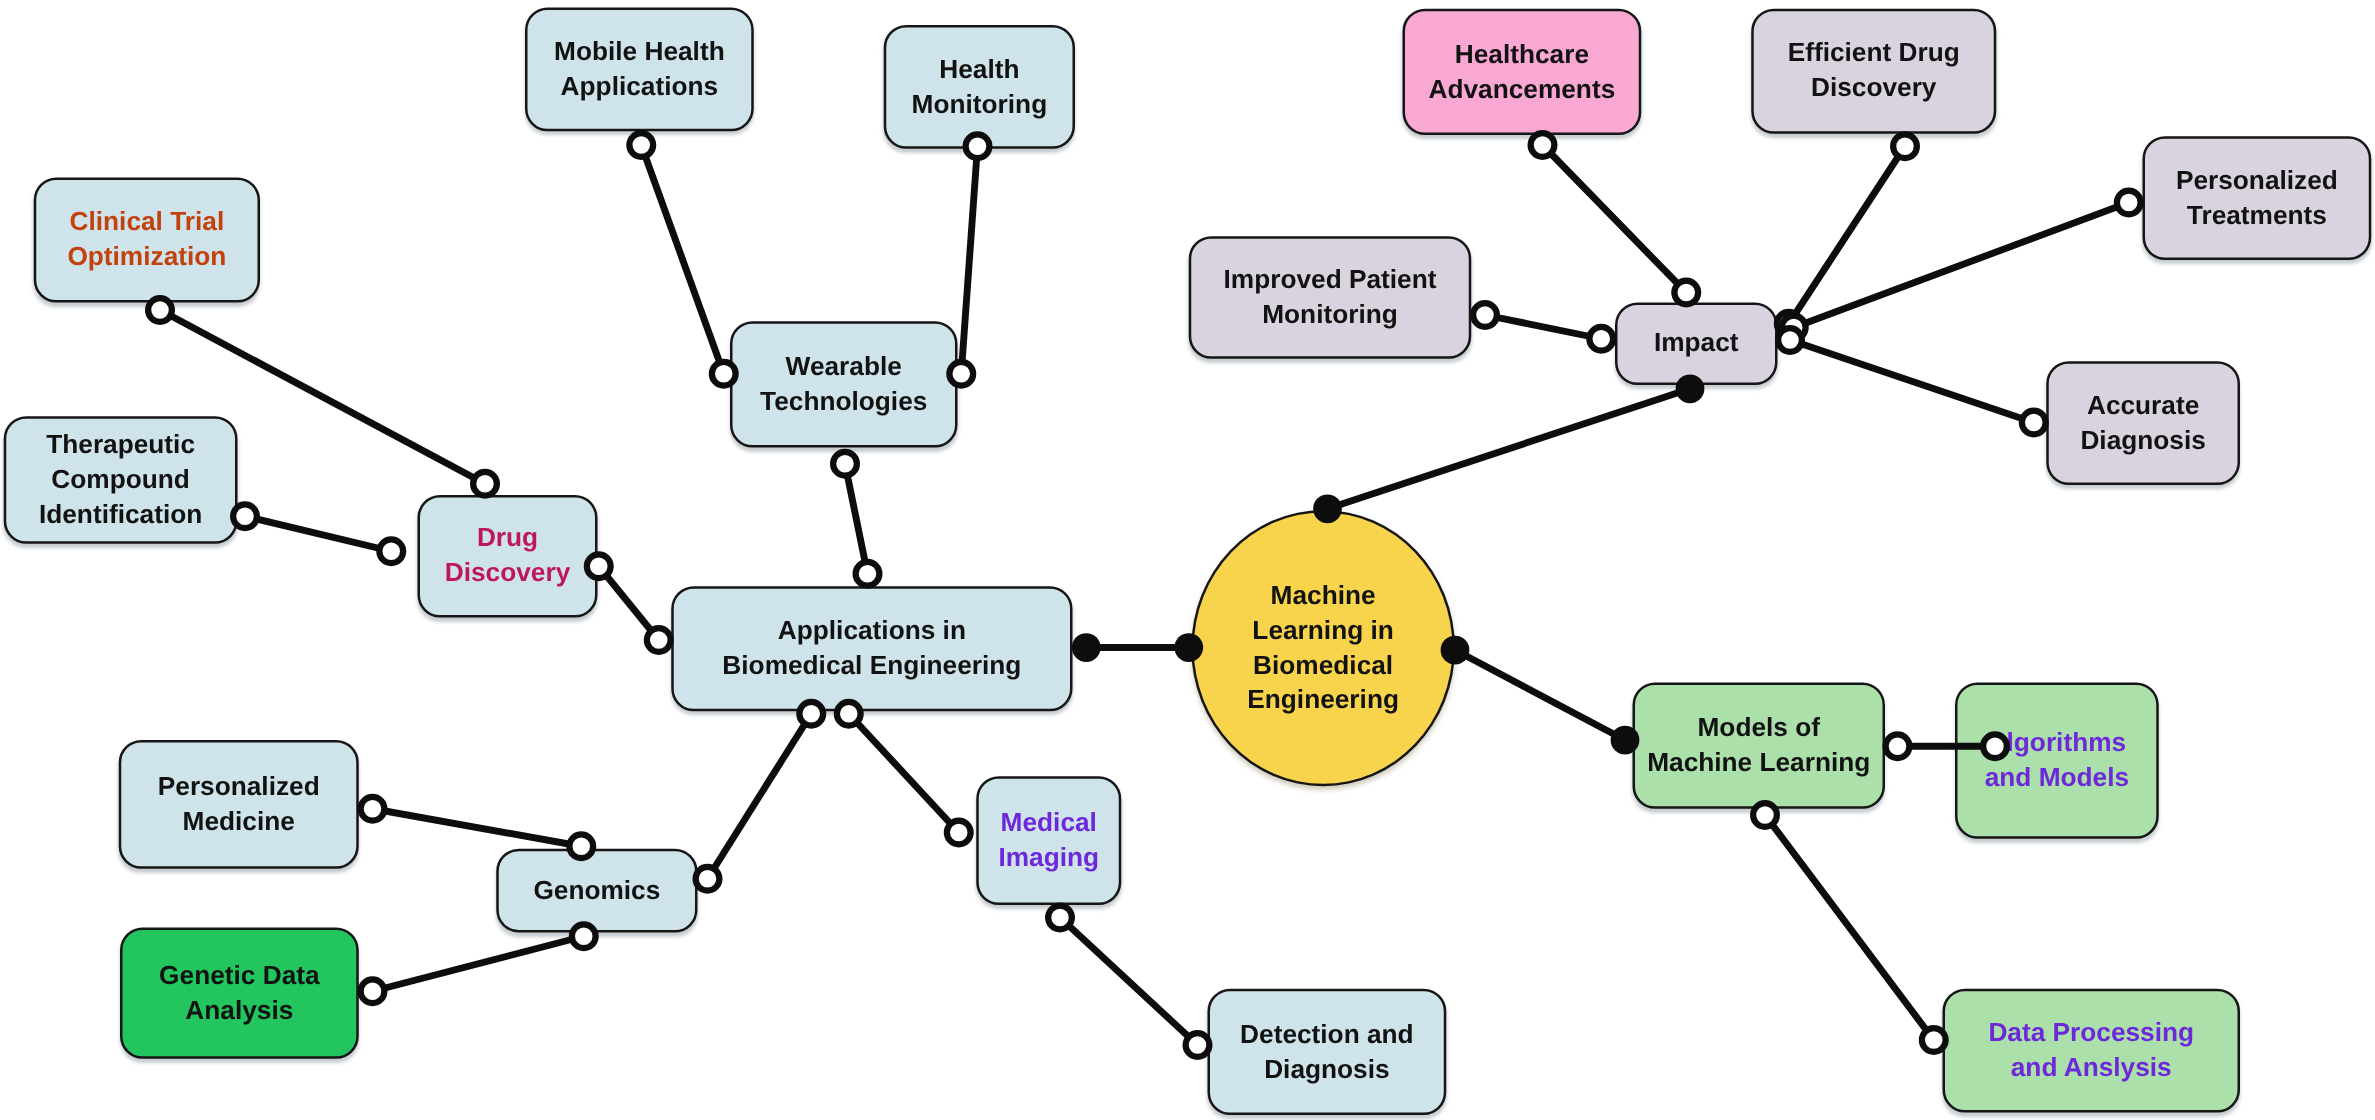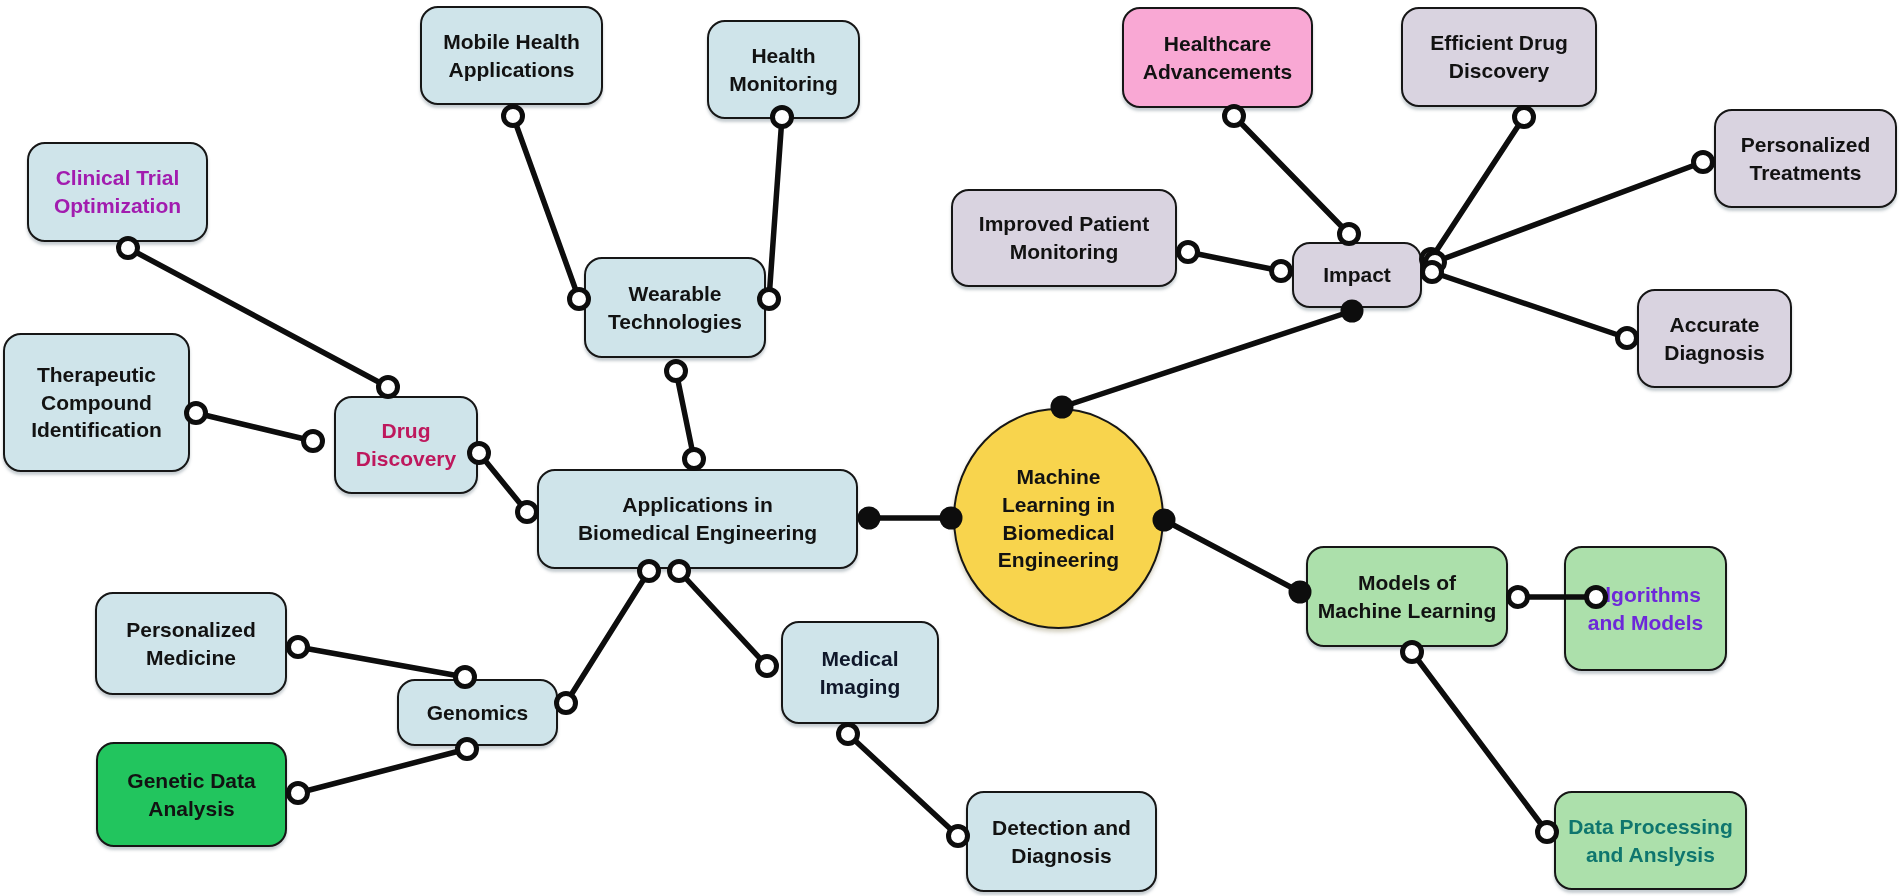--- a/index.html
+++ b/index.html
@@ -41,52 +41,52 @@
 Biomedical
 Engineering</div>
       <div class="node" style="left: 537px; top: 469px; width: 321px; height: 100px; background: rgb(207, 228, 234); border-color: rgb(22, 22, 22); color: rgb(18, 18, 18);">Applications in
 Biomedical Engineering</div>
       <div class="node" style="left: 420px; top: 6px; width: 183px; height: 99px; background: rgb(207, 228, 234); border-color: rgb(22, 22, 22); color: rgb(18, 18, 18);">Mobile Health
 Applications</div>
       <div class="node" style="left: 707px; top: 6px; width: 153px; height: 99px; background: rgb(207, 228, 234); border-color: rgb(22, 22, 22); color: rgb(18, 18, 18); margin-top: 14px;">Health
 Monitoring</div>
       <div class="node" style="left: 584px; top: 257px; width: 182px; height: 101px; background: rgb(207, 228, 234); border-color: rgb(22, 22, 22); color: rgb(18, 18, 18);">Wearable
 Technologies</div>
-      <div class="node" style="left: 27px; top: 142px; width: 181px; height: 100px; background: rgb(207, 228, 234); border-color: rgb(22, 22, 22); color: #a21caf;">Clinical Trial
+      <div class="node" style="left: 27px; top: 142px; width: 181px; height: 100px; background: rgb(207, 228, 234); border-color: rgb(22, 22, 22); color: #c2410c;">Clinical Trial
 Optimization</div>
-      <div class="node" style="left: 3px; top: 333px; width: 187px; height: 139px; background: rgb(207, 228, 234); border-color: rgb(22, 22, 22); color: rgb(18, 18, 18);">Therapeutic
+      <div class="node" style="left: 3px; top: 333px; width: 187px; height: 102px; background: rgb(207, 228, 234); border-color: rgb(22, 22, 22); color: rgb(18, 18, 18);">Therapeutic
 Compound
 Identification</div>
       <div class="node" style="left: 334px; top: 396px; width: 144px; height: 98px; background: rgb(207, 228, 234); border-color: rgb(22, 22, 22); color: #be185d;">Drug
 Discovery</div>
       <div class="node" style="left: 95px; top: 592px; width: 192px; height: 103px; background: rgb(207, 228, 234); border-color: rgb(22, 22, 22); color: rgb(18, 18, 18);">Personalized
 Medicine</div>
       <div class="node" style="left: 397px; top: 679px; width: 161px; height: 67px; background: rgb(207, 228, 234); border-color: rgb(22, 22, 22); color: rgb(18, 18, 18);">Genomics</div>
       <div class="node" style="left: 96px; top: 742px; width: 191px; height: 105px; background: #22c55e; border-color: rgb(22, 22, 22); color: rgb(18, 18, 18);">Genetic Data
 Analysis</div>
-      <div class="node" style="left: 781px; top: 621px; width: 158px; height: 103px; background: rgb(207, 228, 234); border-color: rgb(22, 22, 22); color: #0f172a;">Medical
+      <div class="node" style="left: 781px; top: 621px; width: 116px; height: 103px; background: rgb(207, 228, 234); border-color: rgb(22, 22, 22); color: #6d28d9;">Medical
 Imaging</div>
       <div class="node" style="left: 966px; top: 791px; width: 191px; height: 101px; background: rgb(207, 228, 234); border-color: rgb(22, 22, 22); color: rgb(18, 18, 18);">Detection and
 Diagnosis</div>
       <div class="node" style="left: 1292px; top: 242px; width: 130px; height: 66px; background: rgb(217, 211, 224); border-color: rgb(22, 22, 22); color: rgb(18, 18, 18);">Impact</div>
       <div class="node" style="left: 1122px; top: 7px; width: 191px; height: 101px; background: #f9a8d4; border-color: rgb(22, 22, 22); color: rgb(18, 18, 18);">Healthcare
 Advancements</div>
       <div class="node" style="left: 1401px; top: 7px; width: 196px; height: 100px; background: rgb(217, 211, 224); border-color: rgb(22, 22, 22); color: rgb(18, 18, 18);">Efficient Drug
 Discovery</div>
       <div class="node" style="left: 951px; top: 189px; width: 226px; height: 98px; background: rgb(217, 211, 224); border-color: rgb(22, 22, 22); color: rgb(18, 18, 18);">Improved Patient
 Monitoring</div>
       <div class="node" style="left: 1714px; top: 109px; width: 183px; height: 99px; background: rgb(217, 211, 224); border-color: rgb(22, 22, 22); color: rgb(18, 18, 18);">Personalized
 Treatments</div>
       <div class="node" style="left: 1637px; top: 289px; width: 155px; height: 99px; background: rgb(217, 211, 224); border-color: rgb(22, 22, 22); color: rgb(18, 18, 18);">Accurate
 Diagnosis</div>
       <div class="node" style="left: 1306px; top: 546px; width: 202px; height: 101px; background: rgb(172, 224, 171); border-color: rgb(22, 22, 22); color: rgb(18, 18, 18);">Models of
 Machine Learning</div>
       <div class="node" style="left: 1564px; top: 546px; width: 163px; height: 125px; background: rgb(172, 224, 171); border-color: rgb(22, 22, 22); color: #6d28d9;">Algorithms
 and Models</div>
-      <div class="node" style="left: 1554px; top: 791px; width: 193px; height: 99px; background: rgb(172, 224, 171); border-color: rgb(22, 22, 22); color: #0f766e;">Data Processing
+      <div class="node" style="left: 1554px; top: 791px; width: 238px; height: 99px; background: rgb(172, 224, 171); border-color: rgb(22, 22, 22); color: #6d28d9;">Data Processing
 and Anslysis</div>
     </div>
   <svg id="edge-layer" xmlns="http://www.w3.org/2000/svg" viewBox="0 0 1900 896">
       <line x1="513" y1="116" x2="579" y2="299" stroke="#0d0d0d" stroke-width="5.5" stroke-linecap="round"></line>
       <line x1="782" y1="117" x2="769" y2="299" stroke="#0d0d0d" stroke-width="5.5" stroke-linecap="round"></line>
       <line x1="676" y1="371" x2="694" y2="459" stroke="#0d0d0d" stroke-width="5.5" stroke-linecap="round"></line>
       <line x1="128" y1="248" x2="388" y2="387" stroke="#0d0d0d" stroke-width="5.5" stroke-linecap="round"></line>
       <line x1="196" y1="413" x2="313" y2="441" stroke="#0d0d0d" stroke-width="5.5" stroke-linecap="round"></line>
       <line x1="479" y1="453" x2="527" y2="512" stroke="#0d0d0d" stroke-width="5.5" stroke-linecap="round"></line>
       <line x1="649" y1="571" x2="566" y2="703" stroke="#0d0d0d" stroke-width="5.5" stroke-linecap="round"></line>

